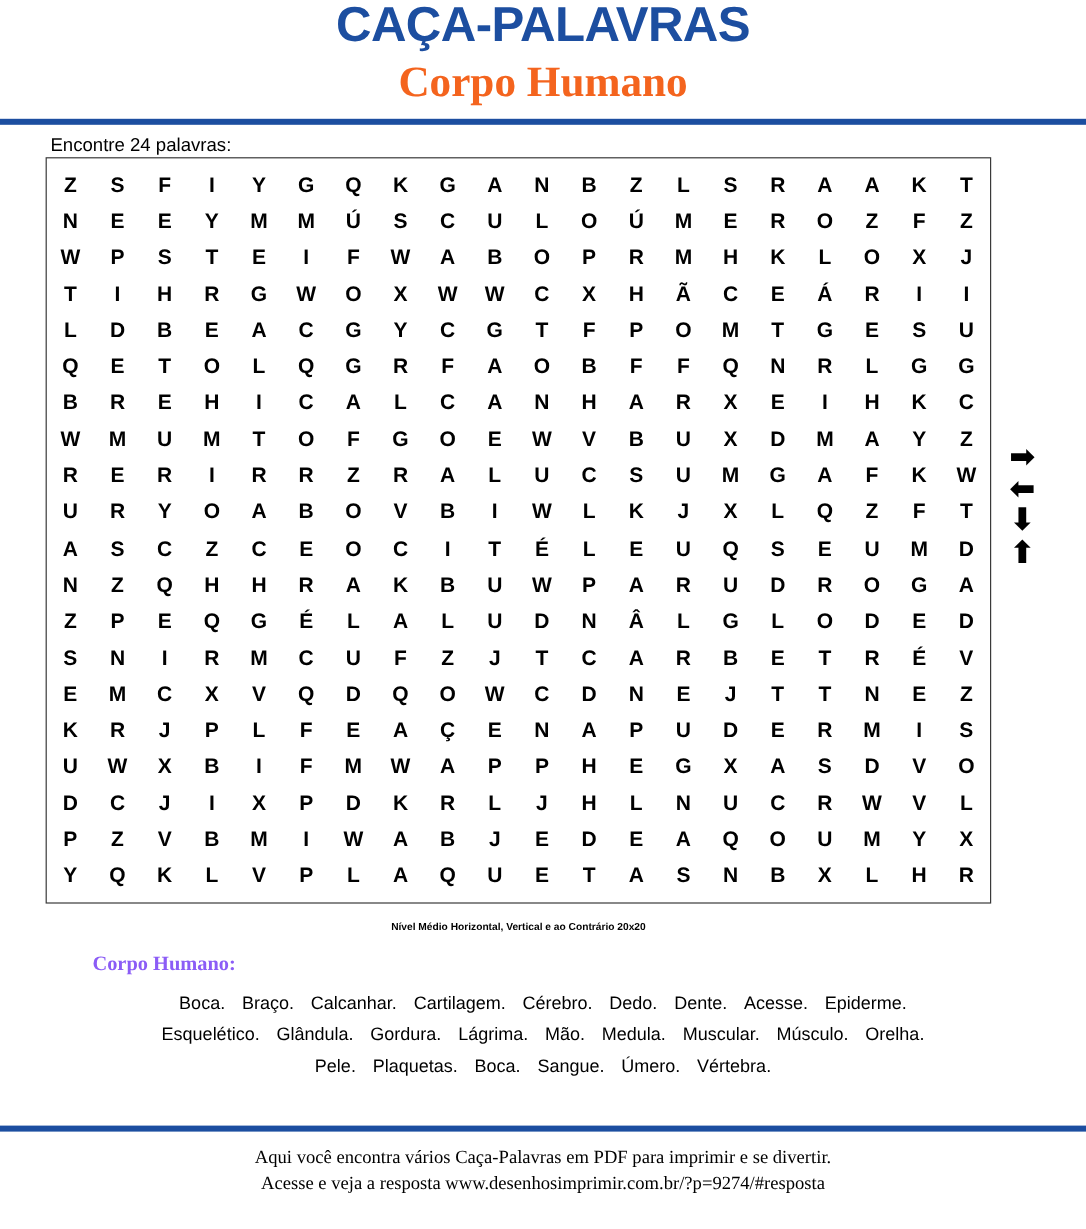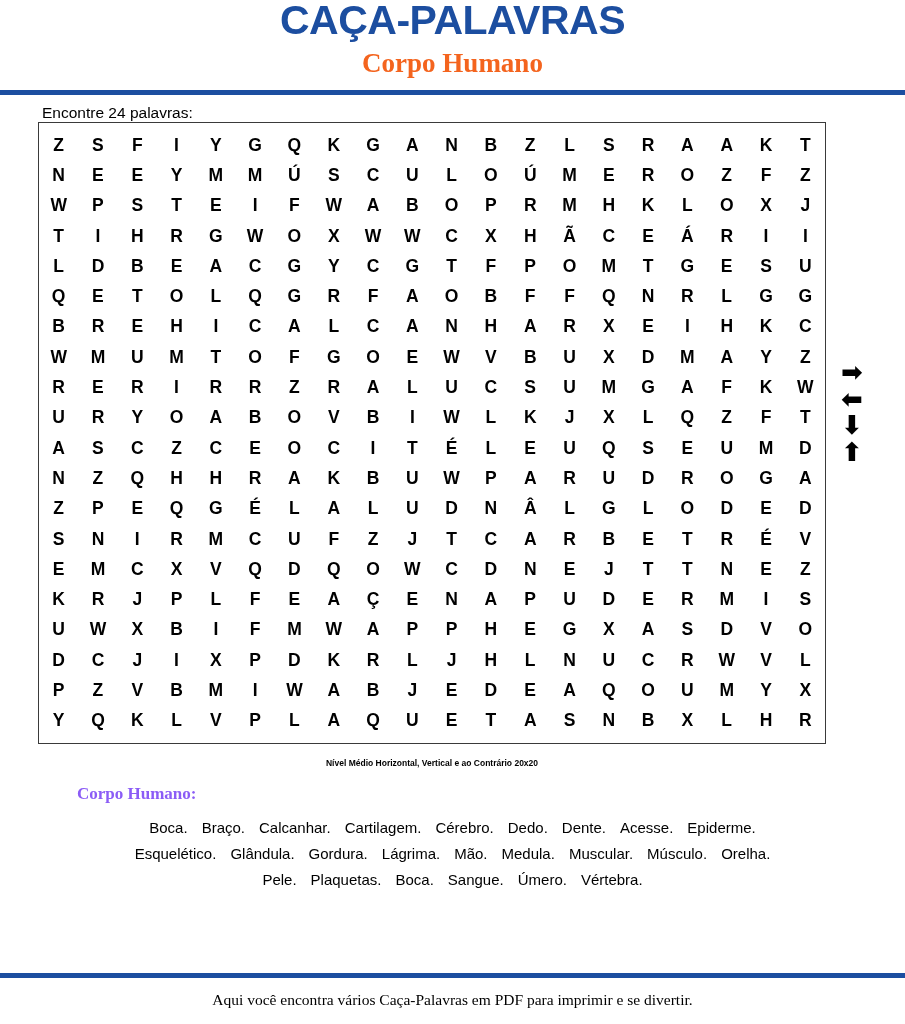--- a/index.html
+++ b/index.html
@@ -24,21 +24,21 @@
     font-weight: bold;
     font-size: 41px;
     letter-spacing: -0.5px;
     color: #1c4ea0;
     line-height: 1.0;
     margin: 0;
   }
   .sub-title {
     font-family: "Liberation Serif", serif;
     font-weight: bold;
-    font-size: 27px;
+    font-size: 36px;
     color: #f4641e;
     line-height: 1.0;
     margin: 9px 0 0 0;
   }
   .rule-top {
     margin-top: 13px;
     height: 5px;
     background: #1c4ea0;
     width: 100%;
   }
@@ -149,21 +149,21 @@
     height: 5px;
     background: #1c4ea0;
     width: 100%;
   }
   .footer-text {
     text-align: center;
     font-family: "Liberation Serif", serif;
     font-size: 15.5px;
     color: #000000;
     line-height: 1.42;
-    padding: 11px 0 13px 0;
+    padding: 11px 0 26px 0;
   }
 </style>
 </head>
 <body>
 
 <div class="header">
   <h1 class="main-title">CAÇA-PALAVRAS</h1>
   <h2 class="sub-title">Corpo Humano</h2>
 </div>
 <div class="rule-top"></div>
@@ -633,14 +633,15 @@
       <div class="word-row"><span class="word">Boca.</span><span class="word">Braço.</span><span class="word">Calcanhar.</span><span class="word">Cartilagem.</span><span class="word">Cérebro.</span><span class="word">Dedo.</span><span class="word">Dente.</span><span class="word">Acesse.</span><span class="word">Epiderme.</span></div>
       <div class="word-row"><span class="word">Esquelético.</span><span class="word">Glândula.</span><span class="word">Gordura.</span><span class="word">Lágrima.</span><span class="word">Mão.</span><span class="word">Medula.</span><span class="word">Muscular.</span><span class="word">Músculo.</span><span class="word">Orelha.</span></div>
       <div class="word-row"><span class="word">Pele.</span><span class="word">Plaquetas.</span><span class="word">Boca.</span><span class="word">Sangue.</span><span class="word">Úmero.</span><span class="word">Vértebra.</span></div>
     </div>
 </div>
 
 <div class="footer">
   <div class="rule-bottom"></div>
   <div class="footer-text">
     <div>Aqui você encontra vários Caça-Palavras em PDF para imprimir e se divertir.</div>
+    <div>Acesse e veja a resposta  www.desenhosimprimir.com.br/?p=9274/#resposta</div>
   </div>
 </div>
 
 </body></html>

